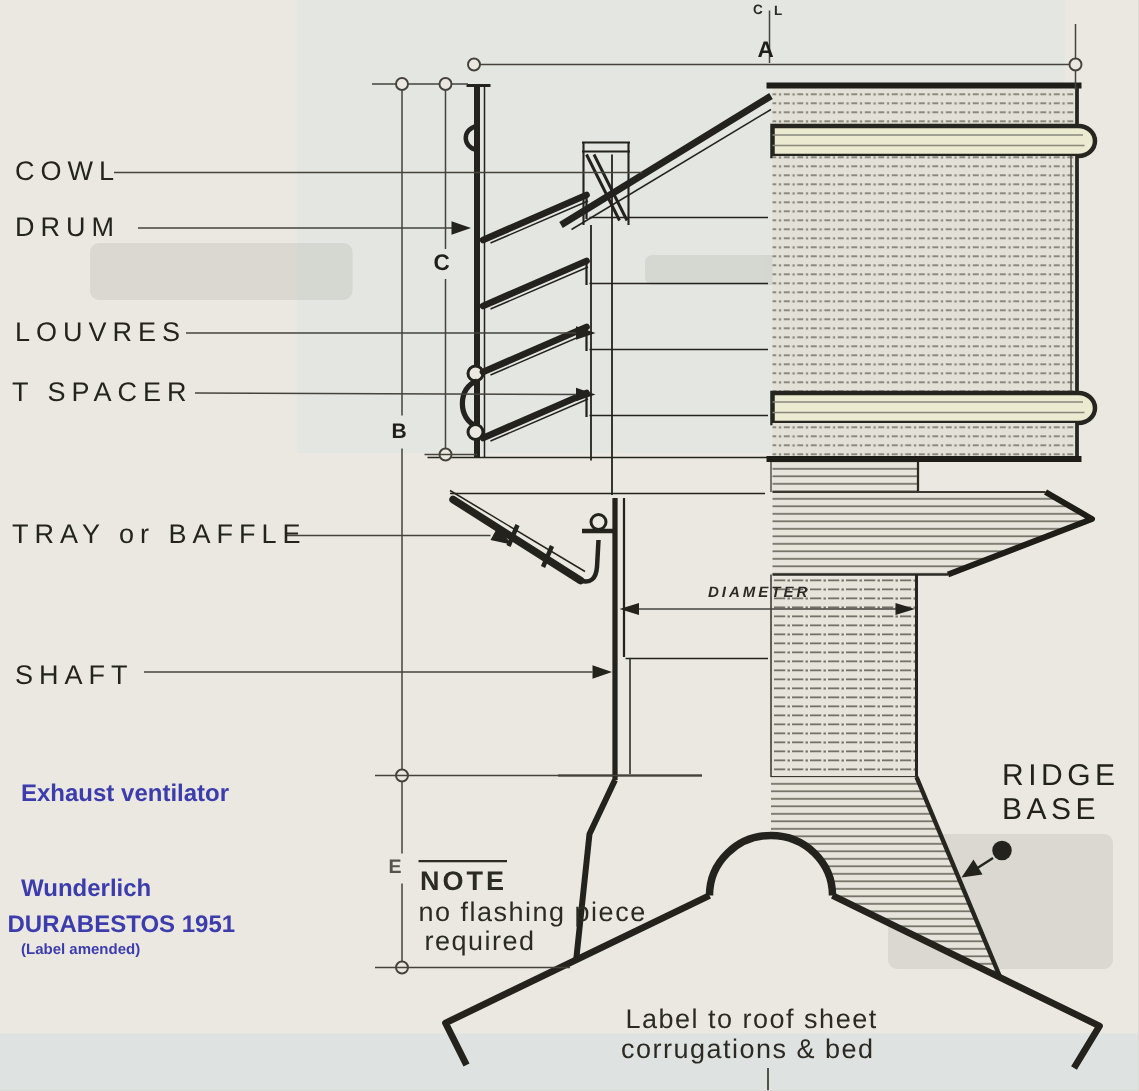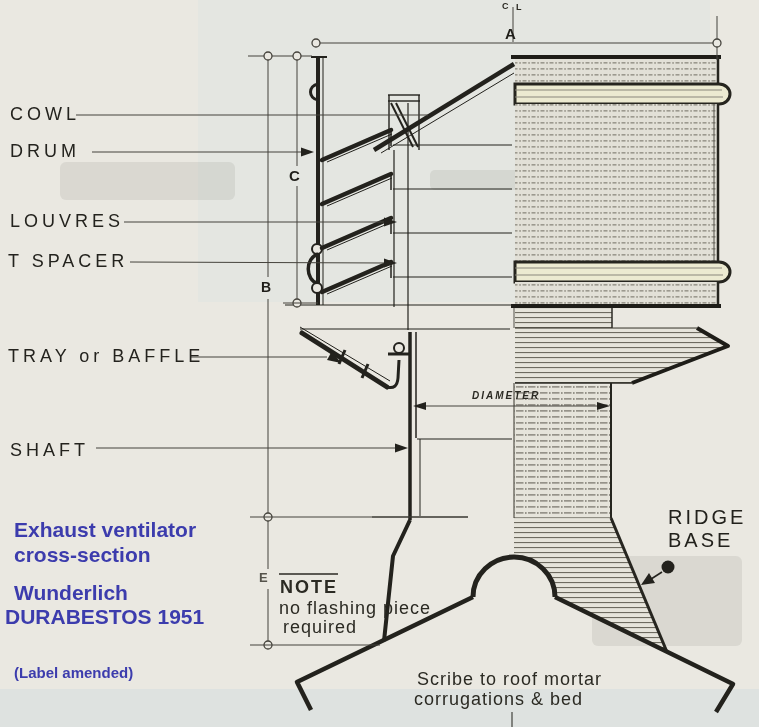--- a/index.html
+++ b/index.html
@@ -5,22 +5,22 @@
   html,body{margin:0;padding:0;background:#cfcec9;}
   .stage{position:relative;width:759px;height:727px;background:#eae8e1;overflow:hidden;
          font-family:"Liberation Sans",sans-serif;}
   .stage svg{position:absolute;left:0;top:0;}
   .txt{position:absolute;white-space:nowrap;}
   .lbl{color:#24231e;font-size:18px;letter-spacing:4px;}
   .dim{color:#1f1e19;font-weight:bold;}
   .hand{color:#2b2a23;font-size:18px;letter-spacing:1px;margin-top:23px;}
   .small-dim{font-size:10px;letter-spacing:2px;font-weight:bold;color:#2b2a23;font-style:italic;}
   .ridge{font-size:20px;letter-spacing:3px;color:#22211c;line-height:23px;margin-left:16px;}
-  .cap{color:#3c3cad;font-weight:bold;font-size:21px;line-height:25px;}
-  .cap-small{color:#3c3cad;font-weight:bold;font-size:15px;margin-top:36px;}
+  .cap{color:#3c3cad;font-weight:bold;font-size:16px;line-height:25px;}
+  .cap-small{color:#3c3cad;font-weight:bold;font-size:10px;}
   .cl{font-size:9px;font-weight:bold;color:#2b2a23;}
 </style>
 </head>
 <body>
 
 <div class="stage">
 
   <svg width="759" height="727" viewBox="0 0 759 727">
     <defs>
       <pattern id="stip" width="9" height="6" patternUnits="userSpaceOnUse">
@@ -237,22 +237,21 @@
 
   <div class="txt small-dim" style="left:472px;top:390px">DIAMETER</div>
 
   <div class="txt ridge" style="left:652px;top:506px">RIDGE</div>
   <div class="txt ridge" style="left:652px;top:529px">BASE</div>
 
   <div class="txt hand" style="left:280px;top:554px;letter-spacing:2px;font-weight:bold">NOTE</div>
   <div class="txt hand" style="left:279px;top:575px">no flashing piece</div>
   <div class="txt hand" style="left:283px;top:594px">required</div>
 
-  <div class="txt hand" style="left:417px;top:646px">Scribe to roof mortar</div>
+  <div class="txt hand" style="left:417px;top:646px">Label to roof sheet</div>
   <div class="txt hand" style="left:414px;top:666px">corrugations &amp; bed</div>
 
   <div class="txt cap" style="left:14px;top:517px">Exhaust ventilator</div>
-  <div class="txt cap" style="left:14px;top:542px">cross-section</div>
   <div class="txt cap" style="left:14px;top:580px">Wunderlich</div>
   <div class="txt cap" style="left:5px;top:604px">DURABESTOS 1951</div>
   <div class="txt cap-small" style="left:14px;top:628px">(Label amended)</div>
 
 </div>
 
 </body></html>

